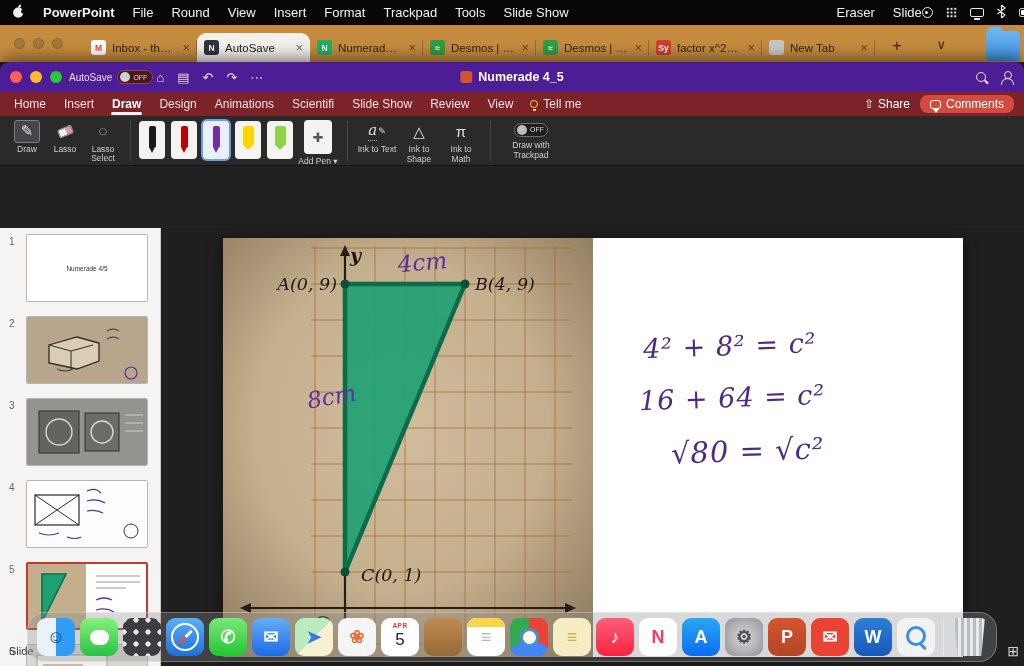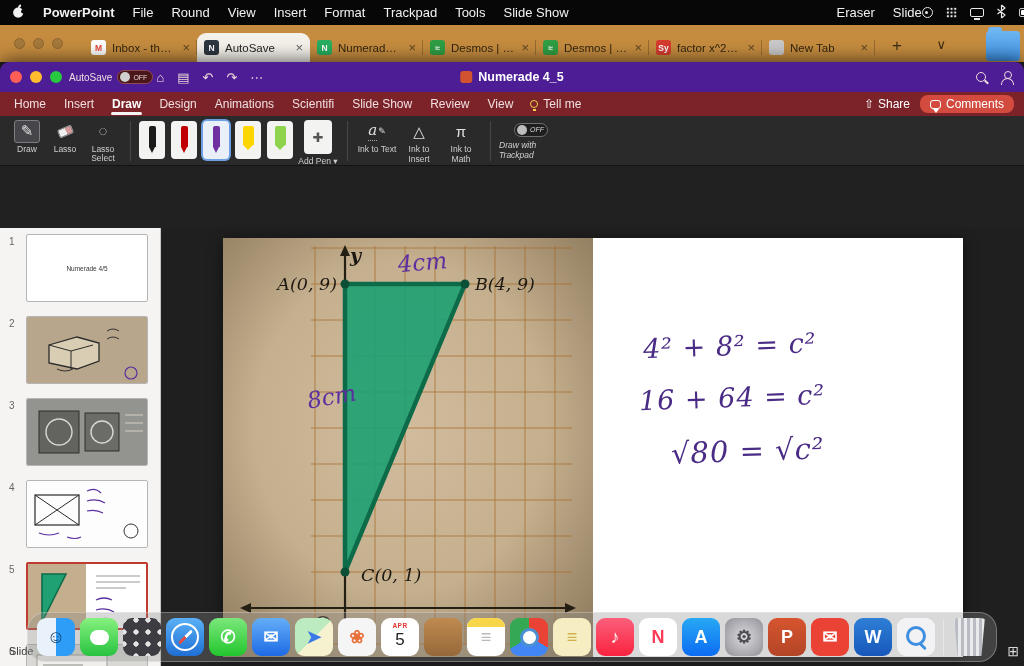--- a/index.html
+++ b/index.html
@@ -107,21 +107,21 @@
   .pen-body.hl::after { border-left-width:5.5px; border-right-width:5.5px; border-top-width:5px; }
   .addpen { width:42px; text-align:center; color:#cfcfcf; font-size:8.5px; margin-left:4px; }
   .addpen .ic { width:28px; height:34px; background:#f3f3f1; border-radius:4px; margin:0 auto 2px auto; display:flex;
     align-items:center; justify-content:center; color:#555; font-size:13px; }
   .inkgroup { display:flex; }
   .inktool { width:42px; text-align:center; color:#cfcfcf; font-size:8.5px; line-height:1.15; }
   .inktool .ic { height:23px; display:flex; align-items:center; justify-content:center; gap:1px; color:#e0e0e0;
     font-size:15px; margin-bottom:2px; }
   .ink-a { font-family:"DejaVu Serif", serif; font-style:italic; font-size:15px; border-bottom:1px dotted #aaa; }
   .ink-pen-small { font-size:9px; }
-  .tpgroup { width:64px; text-align:left; color:#cfcfcf; font-size:8.5px; line-height:1.15;font-style:italic; }
+  .tpgroup { width:64px; text-align:center; color:#cfcfcf; font-size:8.5px; line-height:1.15; }
   .tp-pill { width:34px; height:14px; background:#1e1e1e; border:1px solid #6f6f6f; border-radius:8px; margin:3px auto 4px auto;
     display:flex; align-items:center; gap:3px; padding:0 2px; }
   .tp-knob { width:10px; height:10px; background:#bdbdbd; border-radius:50%; }
   .tp-state { font-size:7px; color:#ddd; }
 
   
   .workspace { position:absolute; left:0; top:166px; right:0; bottom:0; }
   .thumbs { position:absolute; left:0; top:0; bottom:0; width:161px; background:#f5f4f2; border-right:1px solid #c6c6c6; }
   .thumb { position:absolute; left:0; width:161px; }
   .thumb .tnum { position:absolute; left:9px; top:2px; font-size:10px; color:#666; }
@@ -379,21 +379,21 @@
       <div class="inkgroup">
         <div class="inktool">
           <div class="ic">
               <span class="ink-a">a</span>
               <span class="ink-pen-small">✎</span>
             </div>
           <div>Ink to Text</div>
         </div>
         <div class="inktool">
           <div class="ic">△</div>
-          <div>Ink to Insert</div>
+          <div>Ink to Shape</div>
         </div>
         <div class="inktool">
           <div class="ic">π</div>
           <div>Ink to Math</div>
         </div>
       </div>
       <div class="rdiv"></div>
       <div class="tpgroup">
         <div class="tp-pill">
             <span class="tp-knob"></span>

